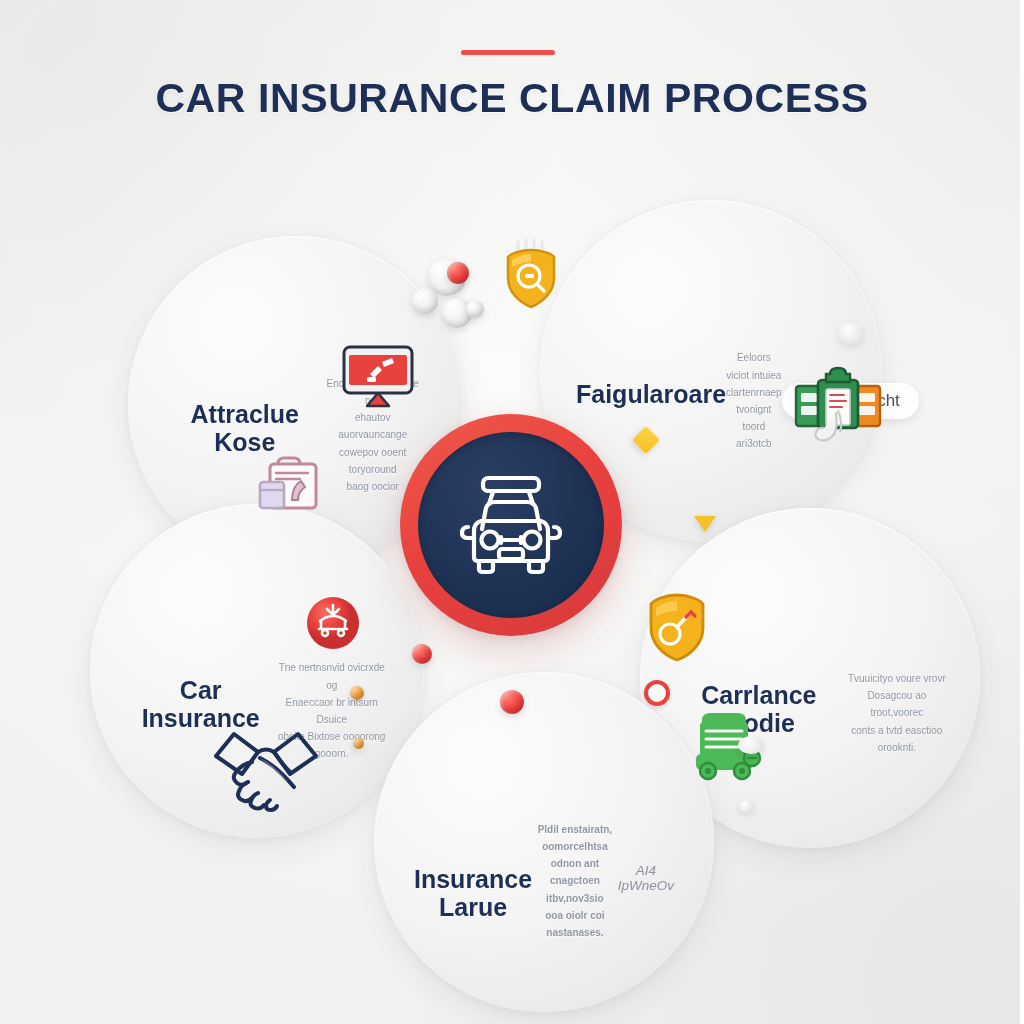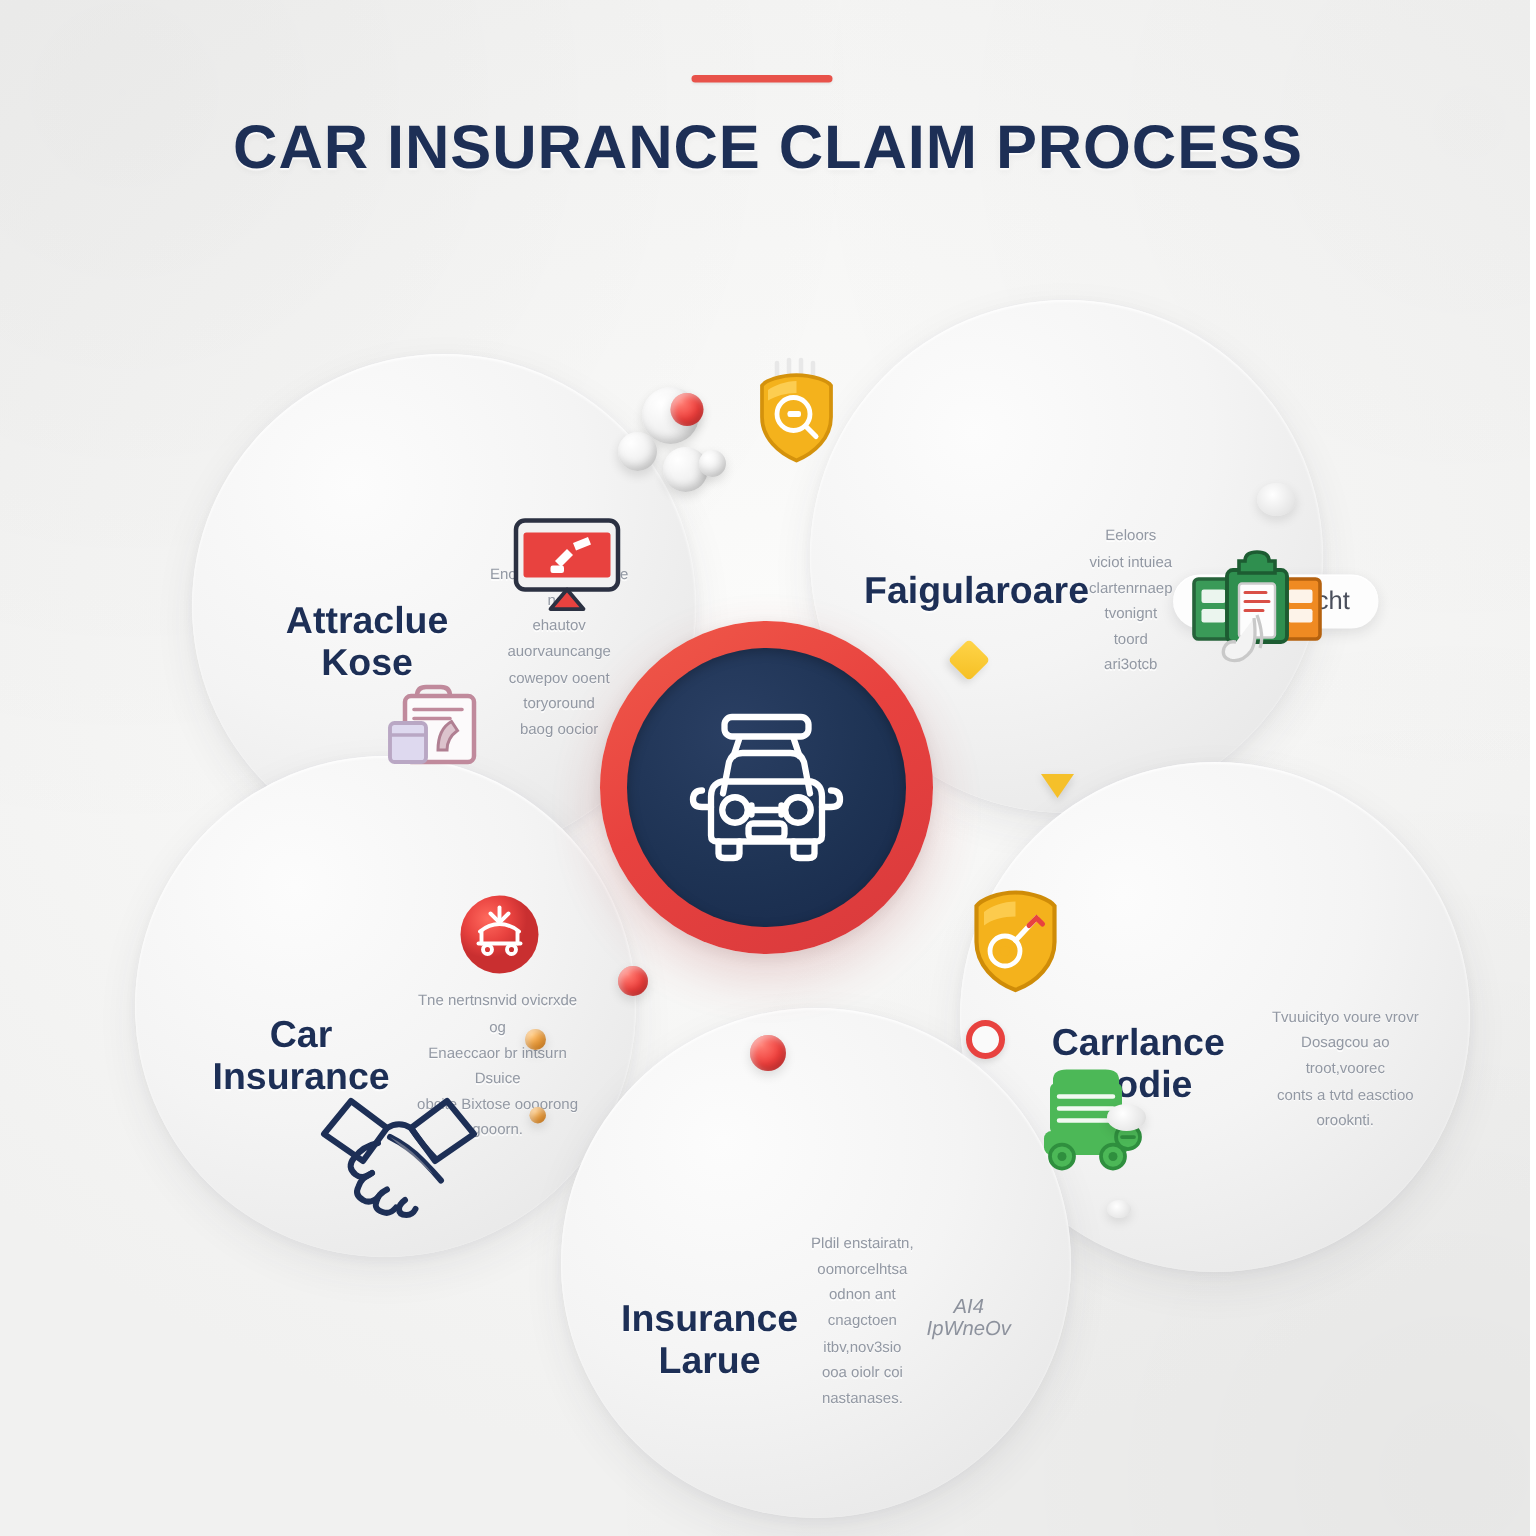--- a/index.html
+++ b/index.html
@@ -200,21 +200,21 @@
     <div class="b-title">Carrlance Modie</div>
     <div class="b-body" style="margin-top: 8px; white-space: pre-line;">Tvuuicityo voure vrovr
 Dosagcou ao troot,voorec
 conts a tvtd easctioo
 orooknti.</div>
   </div>
 
   <div class="bubble" id="bubble-bottom">
     <div class="b-title" style="white-space: pre-line; margin-top: 40px;">Insurance
 Larue</div>
-    <div class="b-body" style="margin-top: 16px; white-space: pre-line;">Pldil enstairatn, oomorcelhtsa
+    <div class="b-body" style="margin-top: 16px; white-space: pre-line; font-weight: bold;">Pldil enstairatn, oomorcelhtsa
 odnon ant cnagctoen itbv,nov3sio
 ooa oiolr coi nastanases.</div>
     <div class="b-note">AI4 IpWneOv</div>
   </div>
 
   <div id="center-medallion">
     <div id="center-core">
       <svg width="118" height="104" viewBox="0 0 118 104">
         <g fill="none" stroke="#ffffff" stroke-width="4.2" stroke-linejoin="round" stroke-linecap="round">
           <rect x="31" y="5" width="56" height="13" rx="5"></rect>

